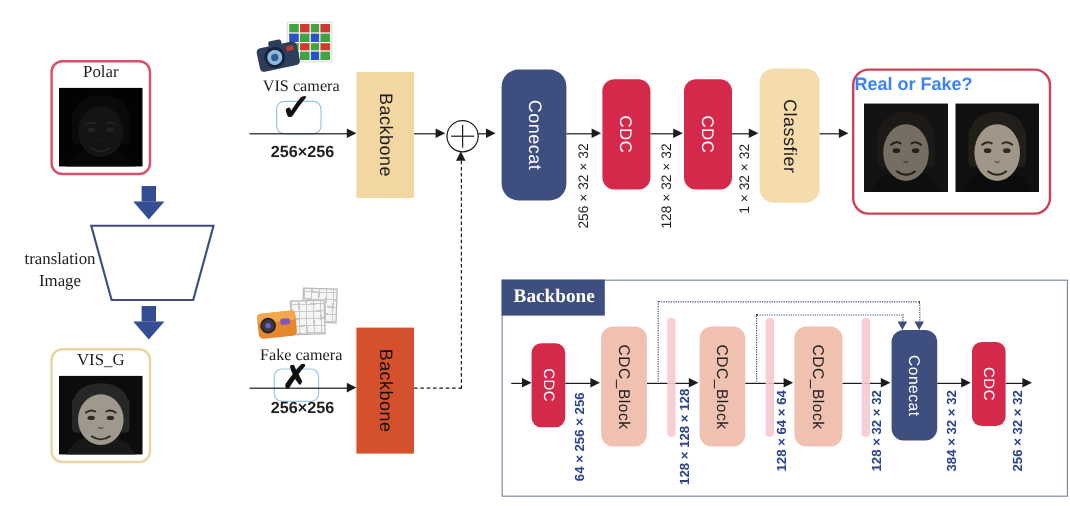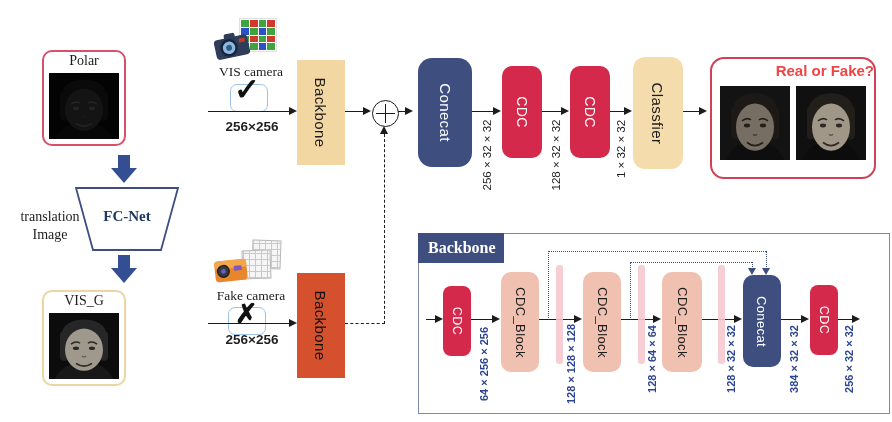--- a/index.html
+++ b/index.html
@@ -60,21 +60,21 @@
          background-image:repeating-linear-gradient(0deg,#c9c9c9 0 1px,transparent 1px 6px),
                           repeating-linear-gradient(90deg,#c9c9c9 0 1px,transparent 1px 6px);
          border:1px solid #b8b8b8}
   
   .fcnet-label{position:absolute;text-align:center;font-weight:700;font-size:15px;color:#1F3864;
                font-family:"Liberation Serif",serif}
   .caption{position:absolute;text-align:center;font-size:14px;color:#1c1c1c;line-height:18px;
            font-family:"Liberation Serif",serif}
   
   .result{position:absolute;border:2.2px solid #D04057;border-radius:14px;background:#fff}
-  .result-title{position:absolute;top:3px;left:0;right:0;text-align:right;font-weight:700;font-size:15px;color:#ef4444}
+  .result-title{position:absolute;top:3px;left:0;right:0;text-align:left;font-weight:700;font-size:15px;color:#3b82f6}
   .rface{position:absolute;overflow:hidden}
   .rface svg{display:block;width:100%;height:100%}
   
   .panel{position:absolute;border:1.5px solid #7E8BA6;background:#fff}
   .ptitle{position:absolute;background:#3E4E7F;color:#fff;font-family:"Liberation Serif",serif;
           font-size:16px;line-height:30px;padding-left:10px;font-weight:600}
   .bar{position:absolute;background:#F5C9CE;border-radius:3px;opacity:.9}
 </style>
 </head>
 <body>
@@ -212,21 +212,20 @@
   <div class="barrow" style="left:111px;top:155px">
     <div class="stem"></div>
       <div class="head"></div>
   </div>
 
   <div class="camwrap" style="left:75px;top:187px">
     <svg width="104" height="64" viewBox="0 0 104 64">
       <polygon points="1,1 103,1 86,63 18,63" fill="#fff" stroke="#3E4E7F" stroke-width="1.8"></polygon>
     </svg>
   </div>
-  <span class="fcnet-label" style="left:75px;top:208px;width:104px">FC-Net</span>
   <div class="caption" style="left:6px;top:208px;width:88px">
     <span style="display:block">translation</span>
     <span style="display:block">Image</span>
   </div>
 
   <div class="barrow" style="left:111px;top:255px">
     <div class="stem"></div>
       <div class="head"></div>
   </div>
 

